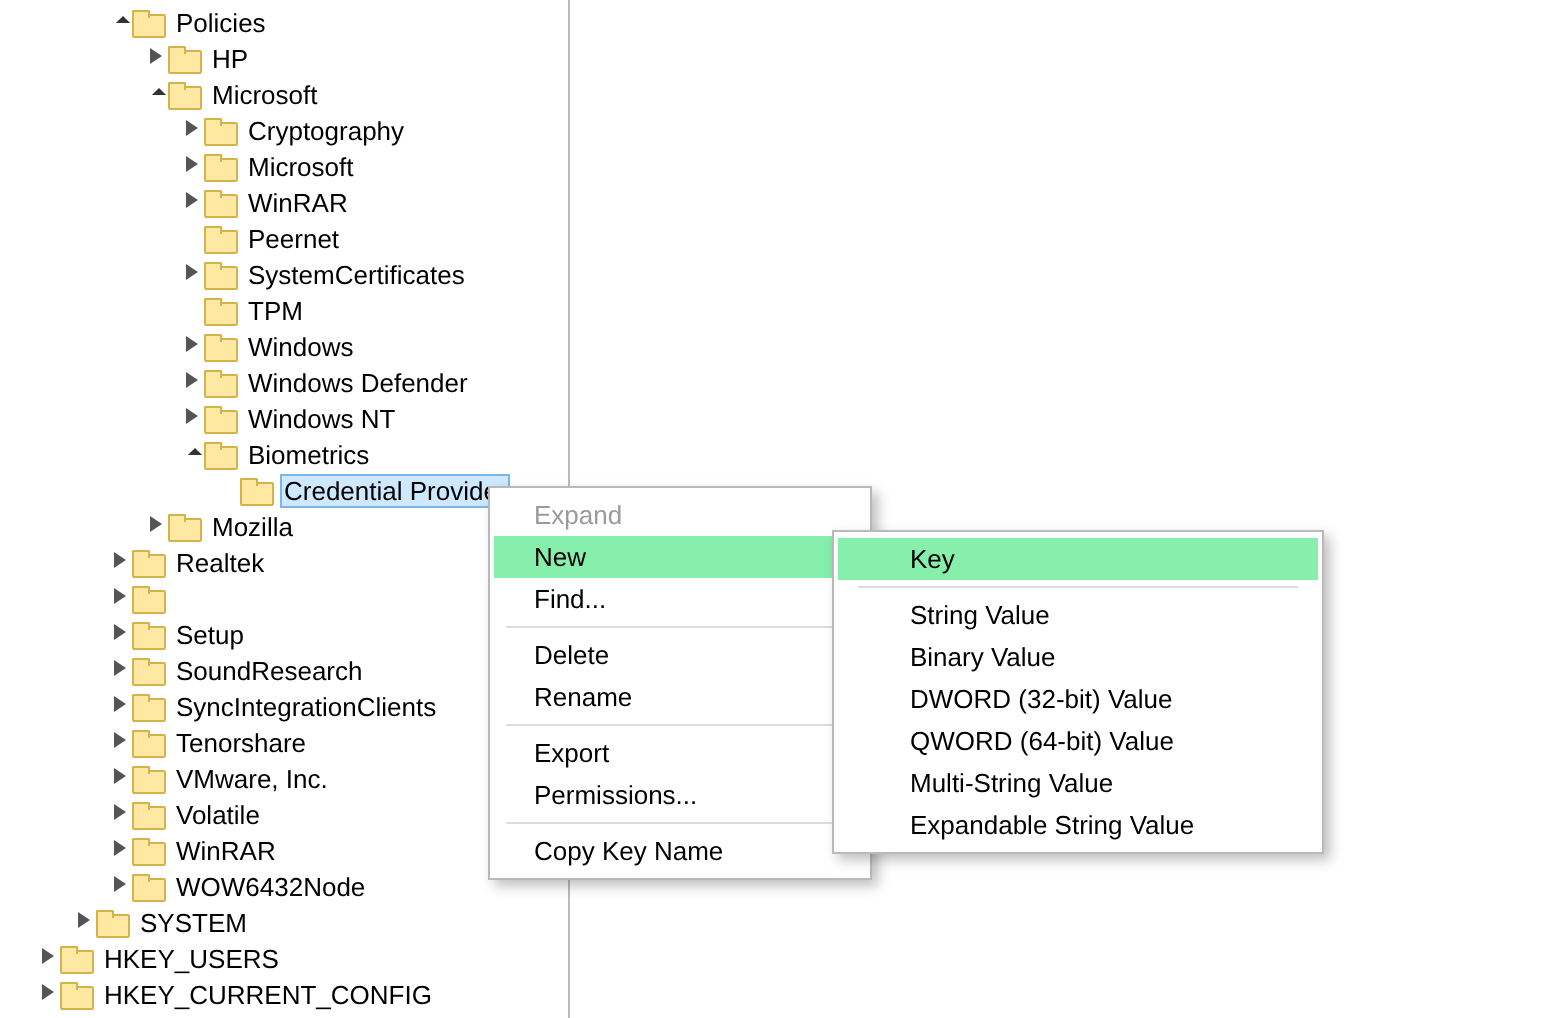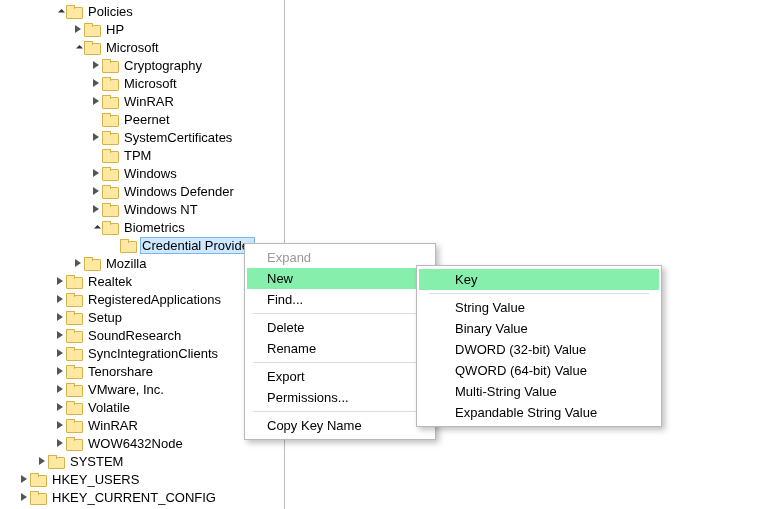--- a/index.html
+++ b/index.html
@@ -220,21 +220,20 @@
 
     <div class="node" style="padding-left:54px">
       <span class="arrow collapsed"></span>
       <span class="folder-icon"></span>
       <span class="label">Realtek</span>
     </div>
 
     <div class="node" style="padding-left:54px">
       <span class="arrow collapsed"></span>
       <span class="folder-icon"></span>
-      <span class="label">RegisteredApplications</span>
     </div>
 
     <div class="node" style="padding-left:54px">
       <span class="arrow collapsed"></span>
       <span class="folder-icon"></span>
       <span class="label">Setup</span>
     </div>
 
     <div class="node" style="padding-left:54px">
       <span class="arrow collapsed"></span>

